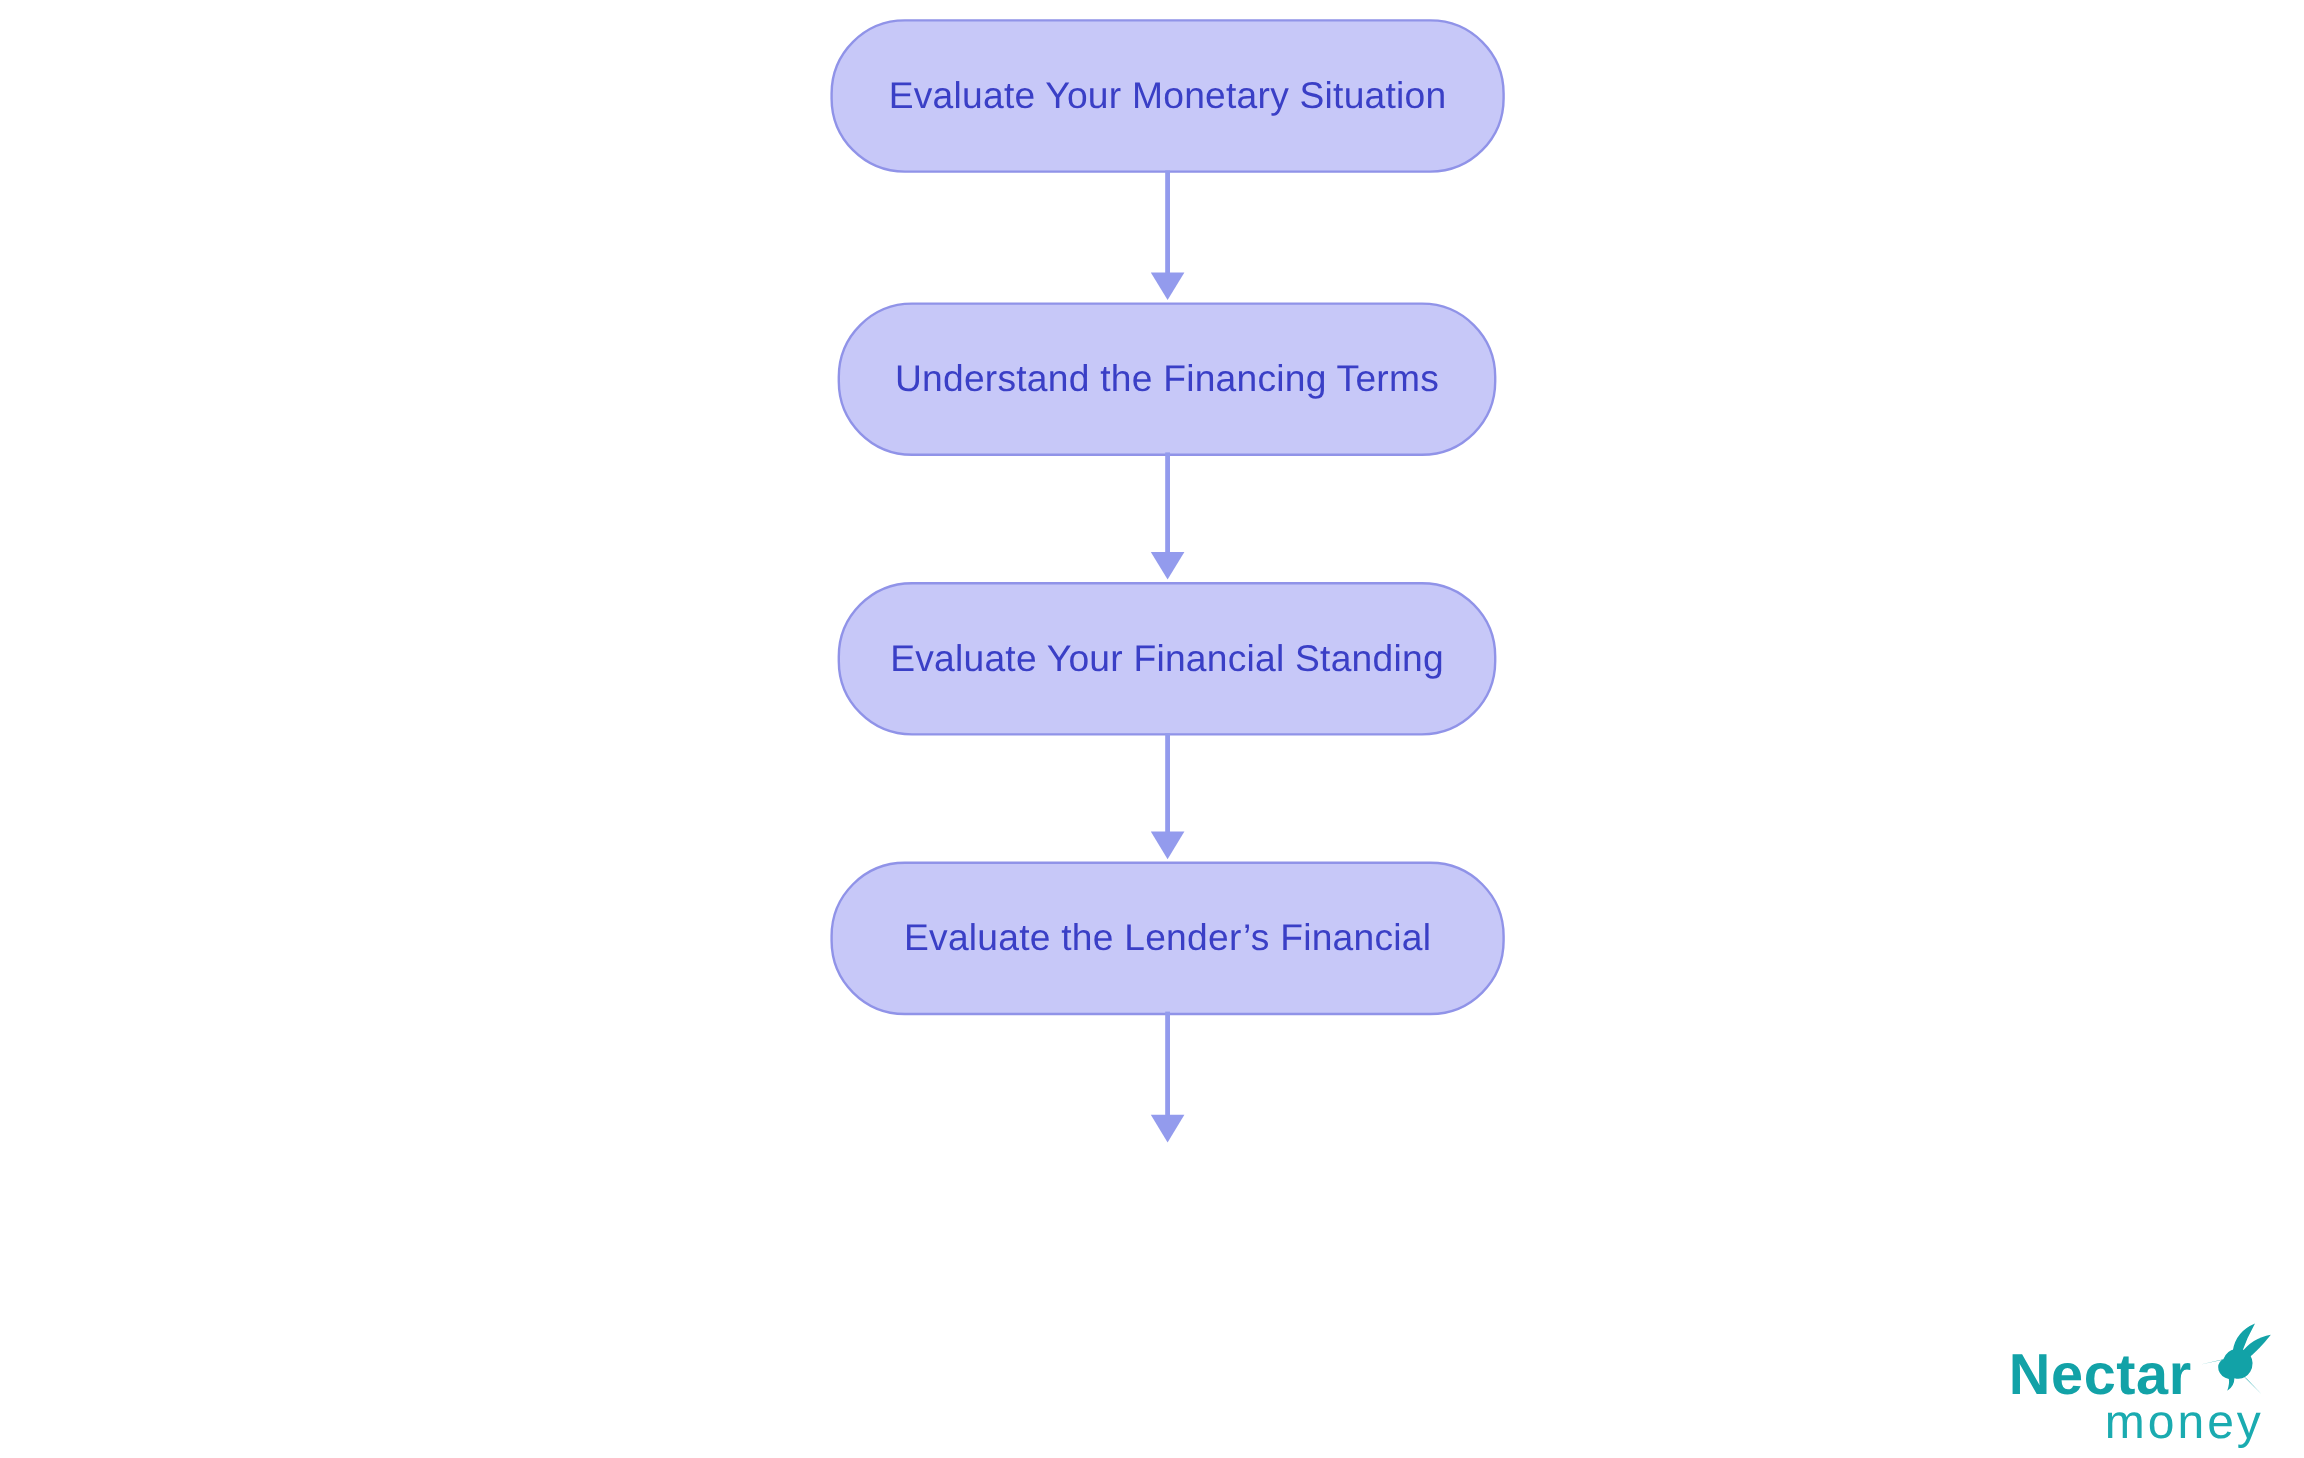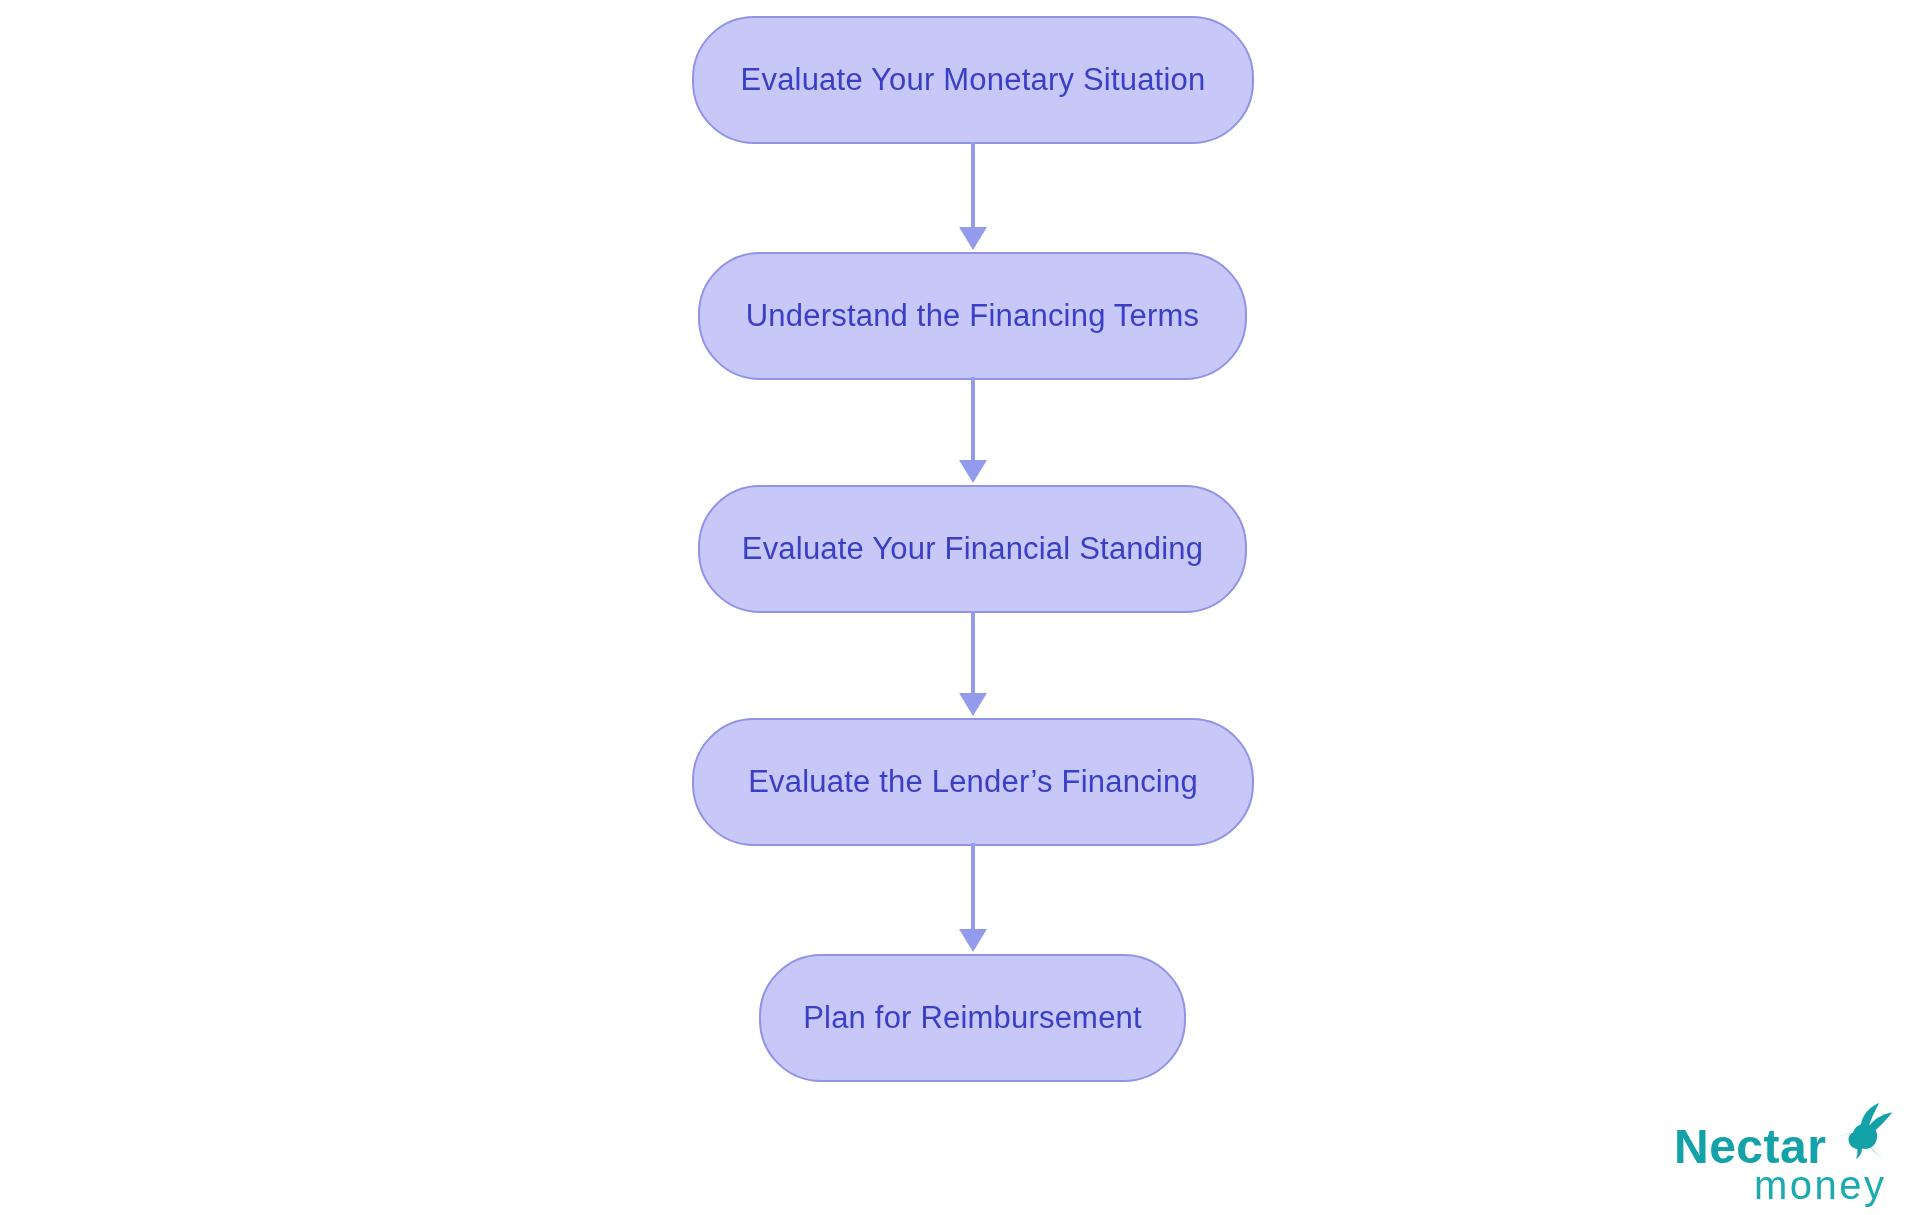--- a/index.html
+++ b/index.html
@@ -124,31 +124,28 @@
   <div class="flow-node node-3">
     <span>Evaluate Your Financial Standing</span>
   </div>
 
   <div class="flow-arrow arrow-3">
     <div class="stem"></div>
     <div class="head"></div>
   </div>
 
   <div class="flow-node node-4">
-    <span>Evaluate the Lender’s Financing</span>
+    <span>Evaluate the Lender’s Financial</span>
   </div>
 
   <div class="flow-arrow arrow-4">
     <div class="stem"></div>
     <div class="head"></div>
   </div>
 
-  <div class="flow-node node-5">
-    <span>Plan for Reimbursement</span>
-  </div>
 
   <div class="brand">
     <span class="brand-name">Nectar</span>
     <svg class="brand-bird" viewBox="0 0 100 100" xmlns="http://www.w3.org/2000/svg">
       <g fill="#12a2a7">
         <path d="M48 40 Q52 16 76 6 Q66 24 60 41 Z"></path>
         <path d="M58 44 Q72 24 96 20 Q82 38 66 51 Z"></path>
         <path d="M6 58 L36 51 Q40 40 51 38 Q64 36 70 46 Q76 56 70 67 Q63 78 50 75 Q50 85 41 91 Q44 82 43 76 Q33 74 30 65 Q28 57 34 52 Z"></path>
         <path d="M60 71 L84 95 L66 76 Z"></path>
       </g>

